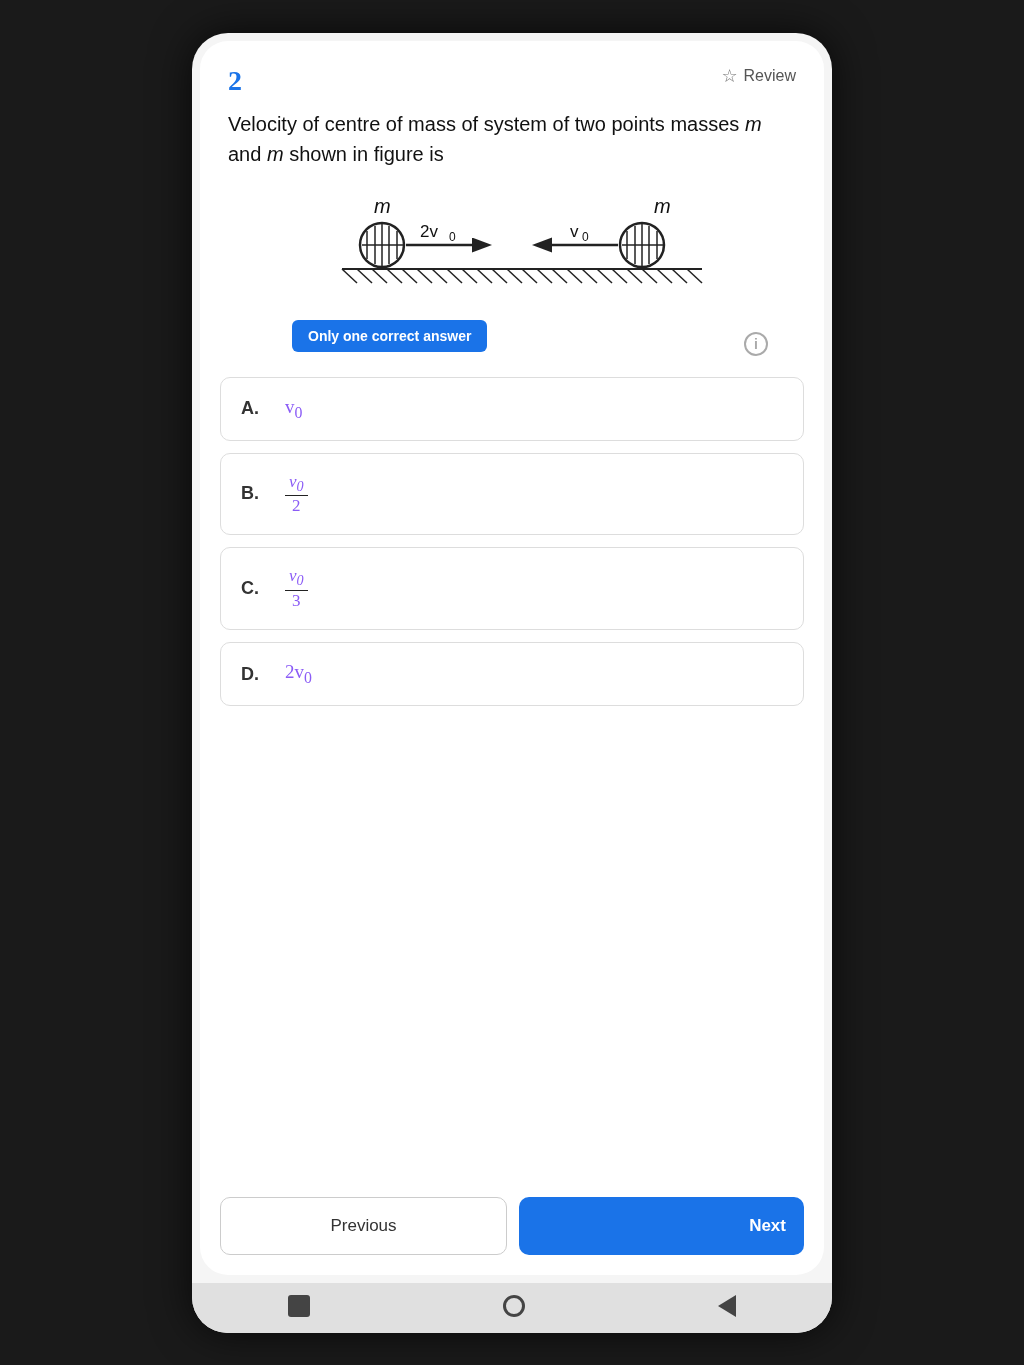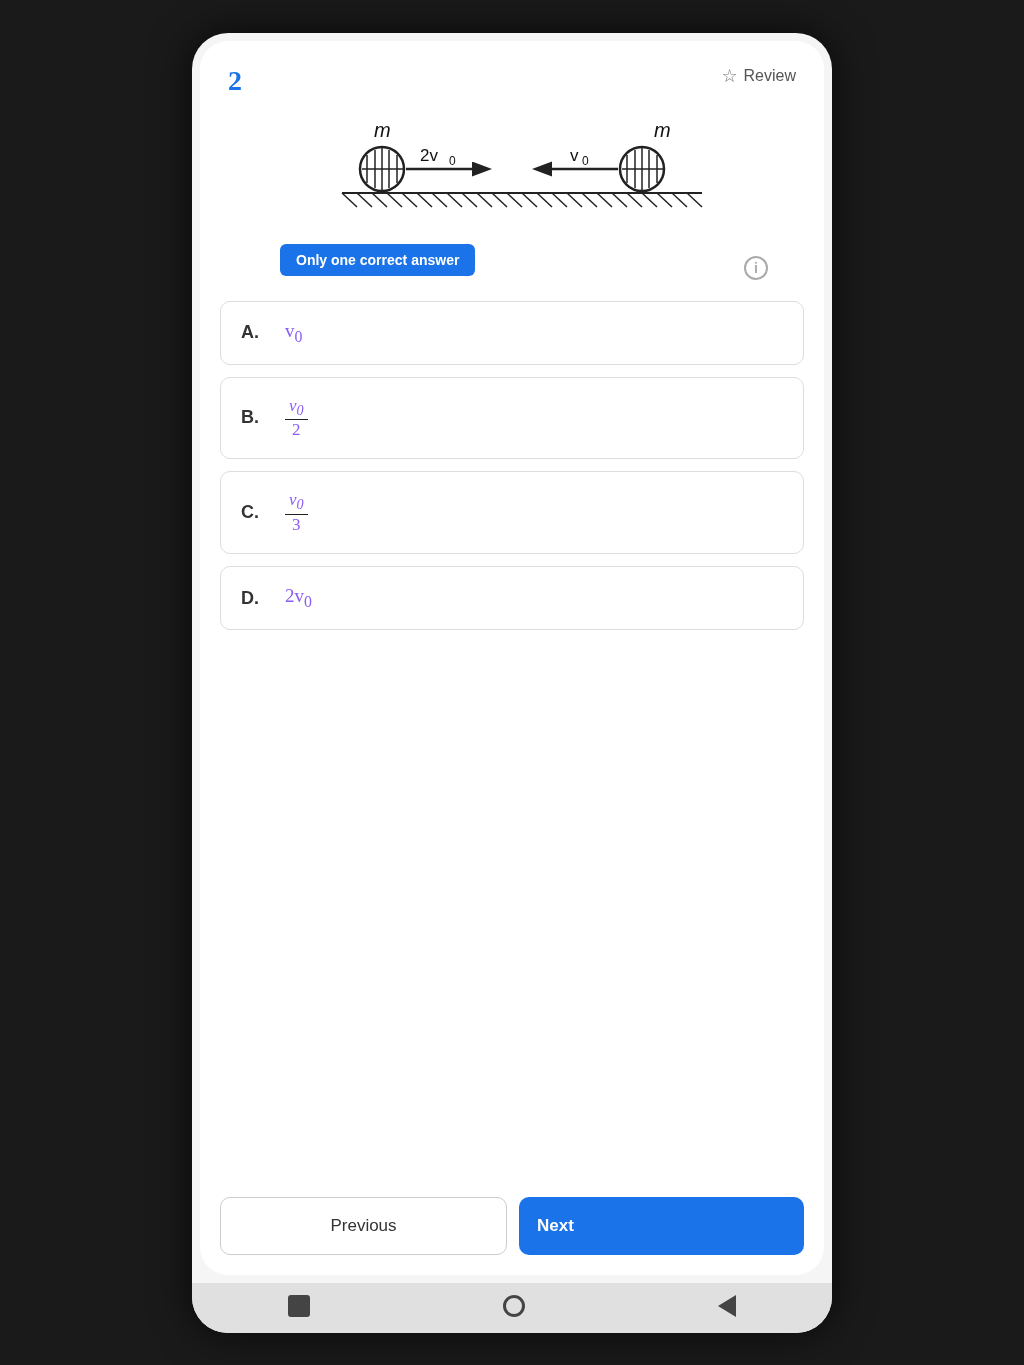--- a/index.html
+++ b/index.html
@@ -83,21 +83,21 @@
       flex-direction: column;
       align-items: center;
     }
 
     .diagram-svg {
       width: 100%;
       max-width: 420px;
     }
 
     .answer-type-badge {
-      margin: 4px 28px 16px 28px;
+      margin: 4px 28px 16px 40px;
       display: inline-block;
       padding-left: 24px;
     }
 
     .answer-type-badge span {
       background: #1a73e8;
       color: white;
       font-size: 14px;
       font-weight: 600;
       padding: 8px 16px;
@@ -198,21 +198,21 @@
       flex: 1;
       padding: 18px;
       border: none;
       border-radius: 10px;
       background: #1a73e8;
       font-size: 17px;
       color: #fff;
       font-weight: 600;
       cursor: pointer;
       font-family: Arial, sans-serif;
-      text-align: left;
+      text-align: right;
     }
 
     .device-nav {
       background: #e0e0e0;
       padding: 12px 0 16px 0;
       display: flex;
       justify-content: space-around;
       align-items: center;
       border-radius: 0 0 28px 28px;
     }
@@ -254,20 +254,23 @@
   <div class="content-area">
 
     <div class="question-header">
       <span class="question-number">2</span>
       <div class="review-btn">
         <span class="star-icon">☆</span>
         <span>Review</span>
       </div>
     </div>
 
+    <div class="question-text">
+      <span>Velocity of centre of mass of system of two points masses <em>m</em> and <em>m</em> shown in figure is</span>
+    </div>
 
     <div class="diagram-container">
       <svg class="diagram-svg" viewBox="0 0 420 110" xmlns="http://www.w3.org/2000/svg">
 
         <circle cx="80" cy="52" r="22" fill="none" stroke="#222" stroke-width="2.5"></circle>
 
         <line x1="60" y1="52" x2="102" y2="52" stroke="#222" stroke-width="1.5"></line>
         <line x1="65" y1="38" x2="65" y2="66" stroke="#222" stroke-width="1.5"></line>
         <line x1="73" y1="33" x2="73" y2="71" stroke="#222" stroke-width="1.5"></line>
         <line x1="80" y1="30" x2="80" y2="74" stroke="#222" stroke-width="1.5"></line>

